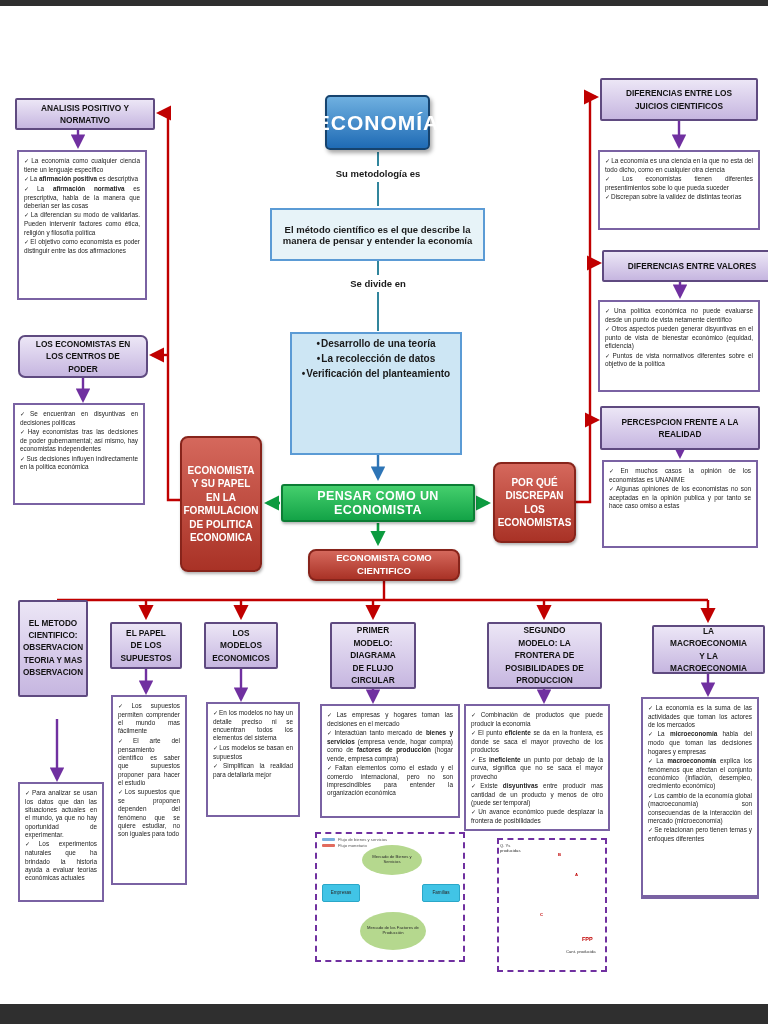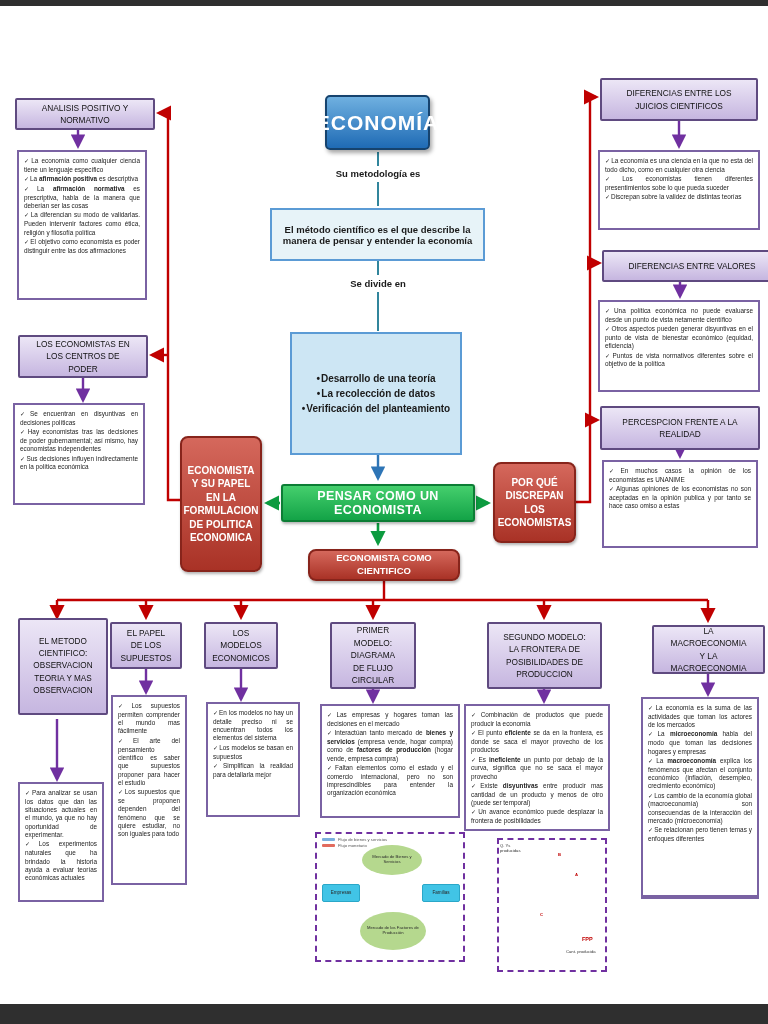--- a/index.html
+++ b/index.html
@@ -8,32 +8,32 @@
   .bar{position:absolute;left:0;width:768px;background:#2f2f2f;}
   .wires{position:absolute;left:0;top:0;z-index:0;}
   .abs{position:absolute;z-index:1;box-sizing:border-box;}
   .title-box{background:linear-gradient(#6fb0e0,#1f6bb5);border:2px solid #16436e;border-radius:5px;
              box-shadow:2px 3px 4px rgba(0,0,0,.35);display:flex;align-items:center;justify-content:center;
              color:#fff;font-weight:bold;font-size:21px;letter-spacing:1px;}
   .flowlabel{font-weight:bold;font-size:9.5px;color:#1a1a1a;text-align:center;}
   .bluebox{background:#e7f3f8;border:2px solid #5b9bd5;display:flex;align-items:center;justify-content:center;
            text-align:center;font-weight:bold;font-size:9.5px;color:#1a1a1a;padding:3px;}
   .bigblue{background:#cde6f4;border:2px solid #5b9bd5;font-weight:bold;font-size:10px;color:#1a1a1a;
-           display:flex;flex-direction:column;justify-content:center;align-items:center;padding:2px;}
+           display:flex;flex-direction:column;align-items:center;padding:2px;}
   .bigblue .li{display:block;text-align:center;margin:2px 0;}
   .bigblue .bullet{margin-right:1px;}
   .greenbox{background:linear-gradient(#45cf6d,#13a347);border:2px solid #0c7d35;border-radius:3px;
             box-shadow:1px 2px 3px rgba(0,0,0,.3);display:flex;align-items:center;justify-content:center;
             color:#fff;font-weight:bold;font-size:12.5px;letter-spacing:.4px;text-align:center;}
   .redbox{background:linear-gradient(#d5685c,#a93226);border:2px solid #87241b;border-radius:8px;
           box-shadow:1px 2px 3px rgba(0,0,0,.3);display:flex;align-items:center;justify-content:center;
           color:#fff;font-weight:bold;text-align:center;padding:3px;line-height:1.35;}
   .pheader{background:linear-gradient(#ece6f6,#c6b6e0);border:2px solid #5f4a80;border-radius:2px;
            display:flex;align-items:center;justify-content:center;text-align:center;color:#111;
-           font-weight:normal;font-size:8.3px;line-height:1.5;padding:14px;}
+           font-weight:bold;font-size:8.3px;line-height:1.5;padding:14px;}
   .ptext{background:#fff;border:2px solid #7a62a3;padding:5px 5px;font-size:6.4px;line-height:1.3;
          color:#222;overflow:hidden;text-align:justify;}
   .ptext .li{display:block;margin-bottom:1px;}
   .ptext .bullet{font-size:6px;margin-right:1px;color:#222;}
   .dashedbox{border:2px dashed #7030a0;background:#fff;}
   .node{position:absolute;display:flex;align-items:center;justify-content:center;text-align:center;
         font-size:4.2px;line-height:1.15;color:#2a2a2a;z-index:2;}
   .ellipse{background:#b5d88e;border-radius:50%;}
   .bluerect{background:#41c4e6;border:1px solid #2aa7c8;border-radius:2px;font-size:4.6px;}
   .legend-row{position:absolute;display:flex;align-items:center;gap:3px;z-index:2;}
@@ -154,21 +154,21 @@
 
   <div class="abs pheader" style="left:15px;top:98px;width:140px;height:31px;">ANALISIS POSITIVO Y NORMATIVO</div>
   <div class="abs ptext" style="left:17px;top:150px;width:130px;height:150px;">
       <div class="li"><span class="bullet">✓</span><span>La economía como cualquier ciencia tiene un lenguaje específico</span></div>
       <div class="li"><span class="bullet">✓</span><span>La <b>afirmación positiva</b> es descriptiva</span></div>
       <div class="li"><span class="bullet">✓</span><span>La <b>afirmación normativa</b> es prescriptiva, habla de la manera que deberían ser las cosas</span></div>
       <div class="li"><span class="bullet">✓</span><span>La diferencian su modo de validarlas. Pueden intervenir factores como ética, religión y filosofía política</span></div>
       <div class="li"><span class="bullet">✓</span><span>El objetivo como economista es poder distinguir entre las dos afirmaciones</span></div>
     </div>
 
-  <div class="abs pheader" style="left:18px;top:335px;width:130px;height:43px;">LOS ECONOMISTAS EN LOS CENTROS DE PODER</div>
+  <div class="abs pheader" style="left:18px;top:335px;width:130px;height:43px;border-radius:7px;">LOS ECONOMISTAS EN LOS CENTROS DE PODER</div>
   <div class="abs ptext" style="left:13px;top:403px;width:132px;height:102px;">
       <div class="li"><span class="bullet">✓</span><span>Se encuentran en disyuntivas en decisiones políticas</span></div>
       <div class="li"><span class="bullet">✓</span><span>Hay economistas tras las decisiones de poder gubernamental; así mismo, hay economistas independientes</span></div>
       <div class="li"><span class="bullet">✓</span><span>Sus decisiones influyen indirectamente en la política económica</span></div>
     </div>
 
   <div class="abs pheader" style="left:600px;top:78px;width:158px;height:43px;">DIFERENCIAS ENTRE LOS JUICIOS CIENTIFICOS</div>
   <div class="abs ptext" style="left:598px;top:150px;width:162px;height:80px;">
       <div class="li"><span class="bullet">✓</span><span>La economía es una ciencia en la que no esta del todo dicho, como en cualquier otra ciencia</span></div>
       <div class="li"><span class="bullet">✓</span><span>Los economistas tienen diferentes presentimientos sobe lo que pueda suceder</span></div>
@@ -181,21 +181,21 @@
       <div class="li"><span class="bullet">✓</span><span>Otros aspectos pueden generar disyuntivas en el punto de vista de bienestar económico (equidad, eficiencia)</span></div>
       <div class="li"><span class="bullet">✓</span><span>Puntos de vista normativos diferentes sobre el objetivo de la política</span></div>
     </div>
 
   <div class="abs pheader" style="left:600px;top:406px;width:160px;height:44px;">PERCESPCION FRENTE A LA REALIDAD</div>
   <div class="abs ptext" style="left:602px;top:460px;width:156px;height:88px;">
       <div class="li"><span class="bullet">✓</span><span>En muchos casos la opinión de los economistas es UNANIME</span></div>
       <div class="li"><span class="bullet">✓</span><span>Algunas opiniones de los economistas no son aceptadas en la opinión publica y por tanto se hace caso omiso a estas</span></div>
     </div>
 
-  <div class="abs pheader" style="left:18px;top:618px;width:90px;height:97px;font-size:8.2px;">EL METODO CIENTIFICO: OBSERVACION TEORIA Y MAS OBSERVACION</div>
+  <div class="abs pheader" style="left:18px;top:600px;width:70px;height:97px;font-size:8.2px;">EL METODO CIENTIFICO: OBSERVACION TEORIA Y MAS OBSERVACION</div>
   <div class="abs pheader" style="left:110px;top:622px;width:72px;height:47px;">EL PAPEL DE LOS SUPUESTOS</div>
   <div class="abs pheader" style="left:204px;top:622px;width:74px;height:47px;text-align:center;">LOS MODELOS ECONOMICOS</div>
   <div class="abs pheader" style="left:330px;top:622px;width:86px;height:67px;">PRIMER MODELO: DIAGRAMA DE FLUJO CIRCULAR</div>
   <div class="abs pheader" style="left:487px;top:622px;width:115px;height:67px;">SEGUNDO MODELO: LA FRONTERA DE POSIBILIDADES DE PRODUCCION</div>
   <div class="abs pheader" style="left:652px;top:625px;width:113px;height:49px;">LA MACROECONOMIA Y LA MACROECONOMIA</div>
 
   <div class="abs ptext" style="left:18px;top:782px;width:86px;height:120px;">
       <div class="li"><span class="bullet">✓</span><span>Para analizar se usan los datos que dan las situaciones actuales en el mundo, ya que no hay oportunidad de experimentar.</span></div>
       <div class="li"><span class="bullet">✓</span><span>Los experimentos naturales que ha brindado la historia ayuda a evaluar teorías económicas actuales</span></div>
     </div>

